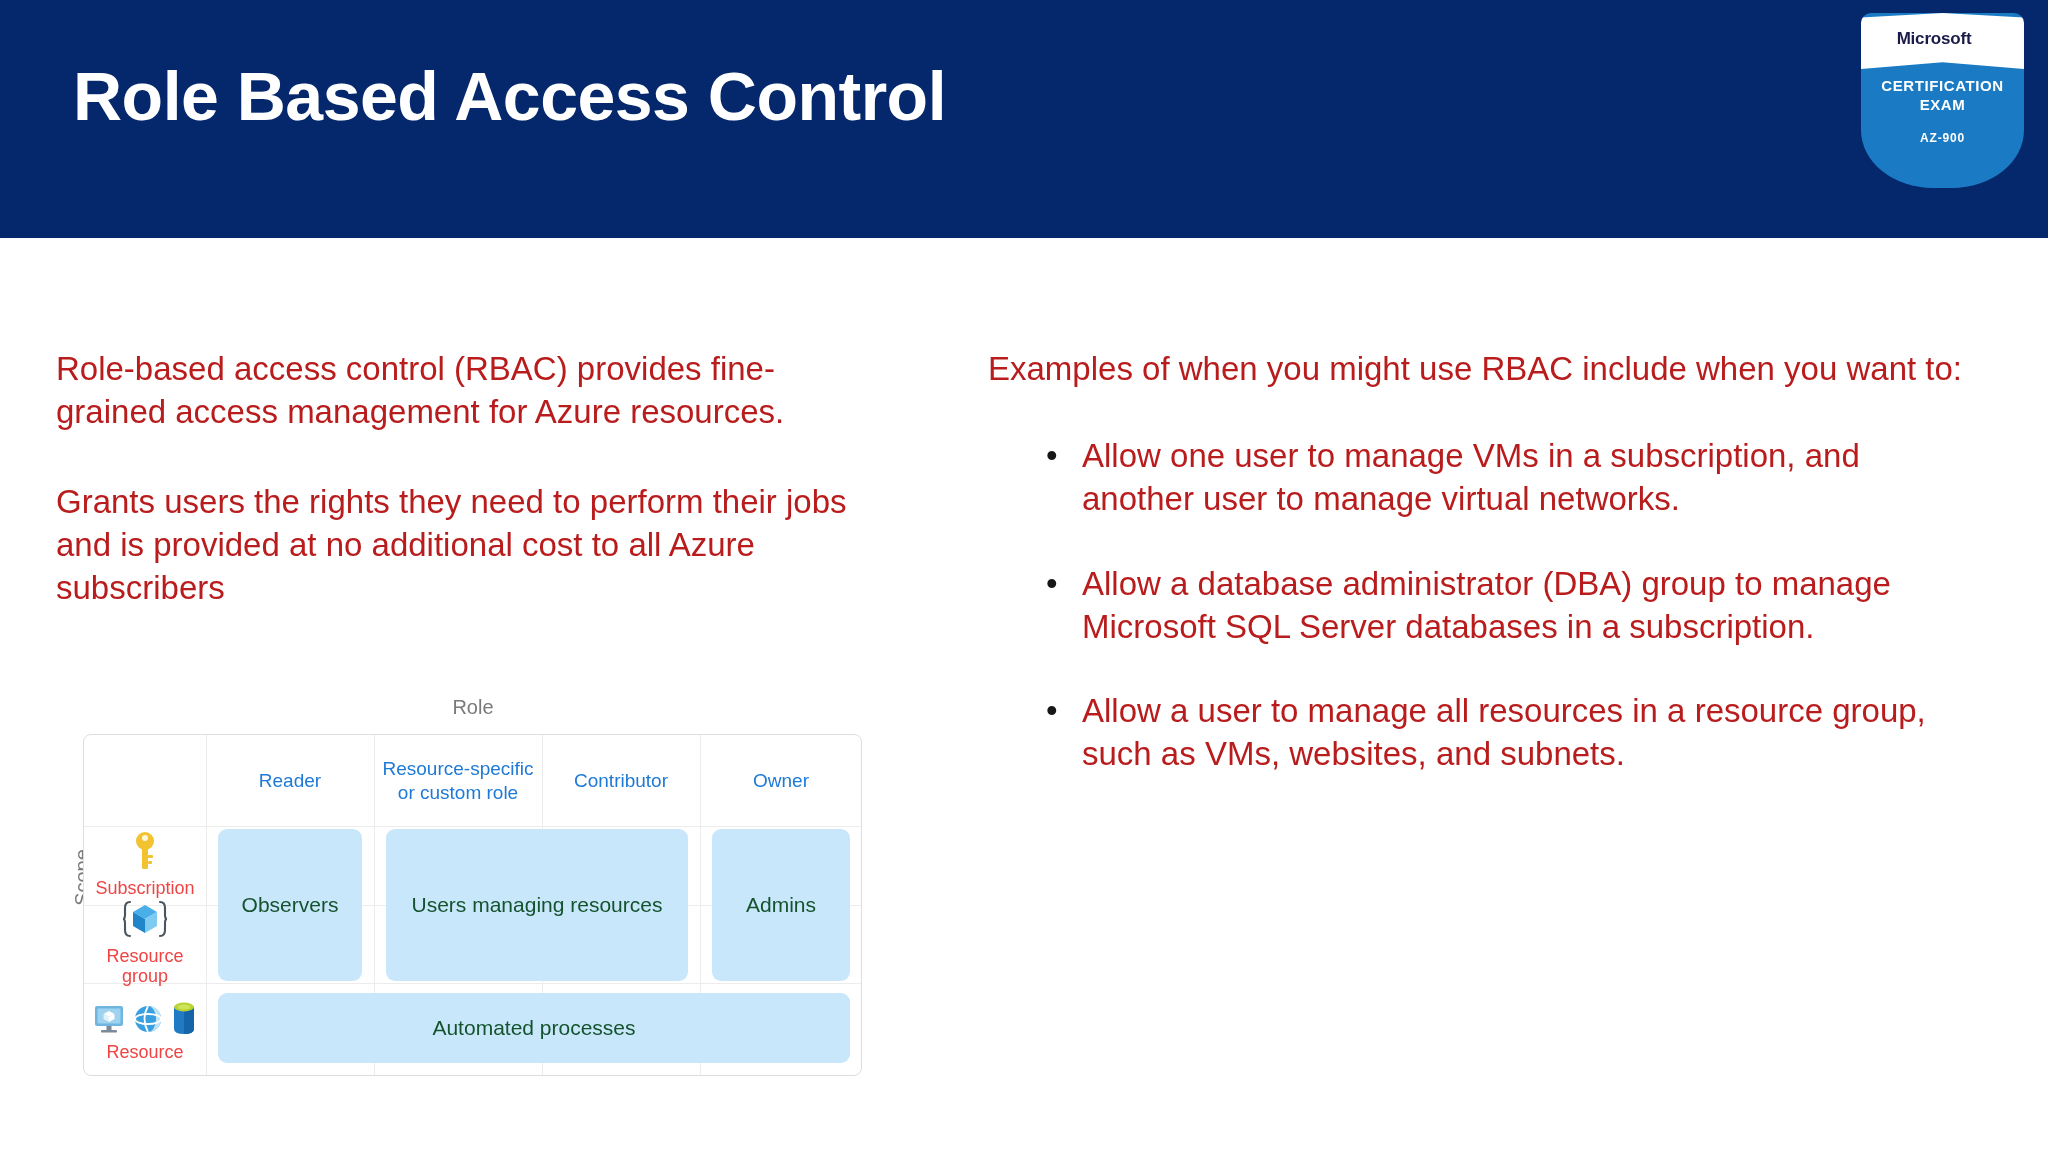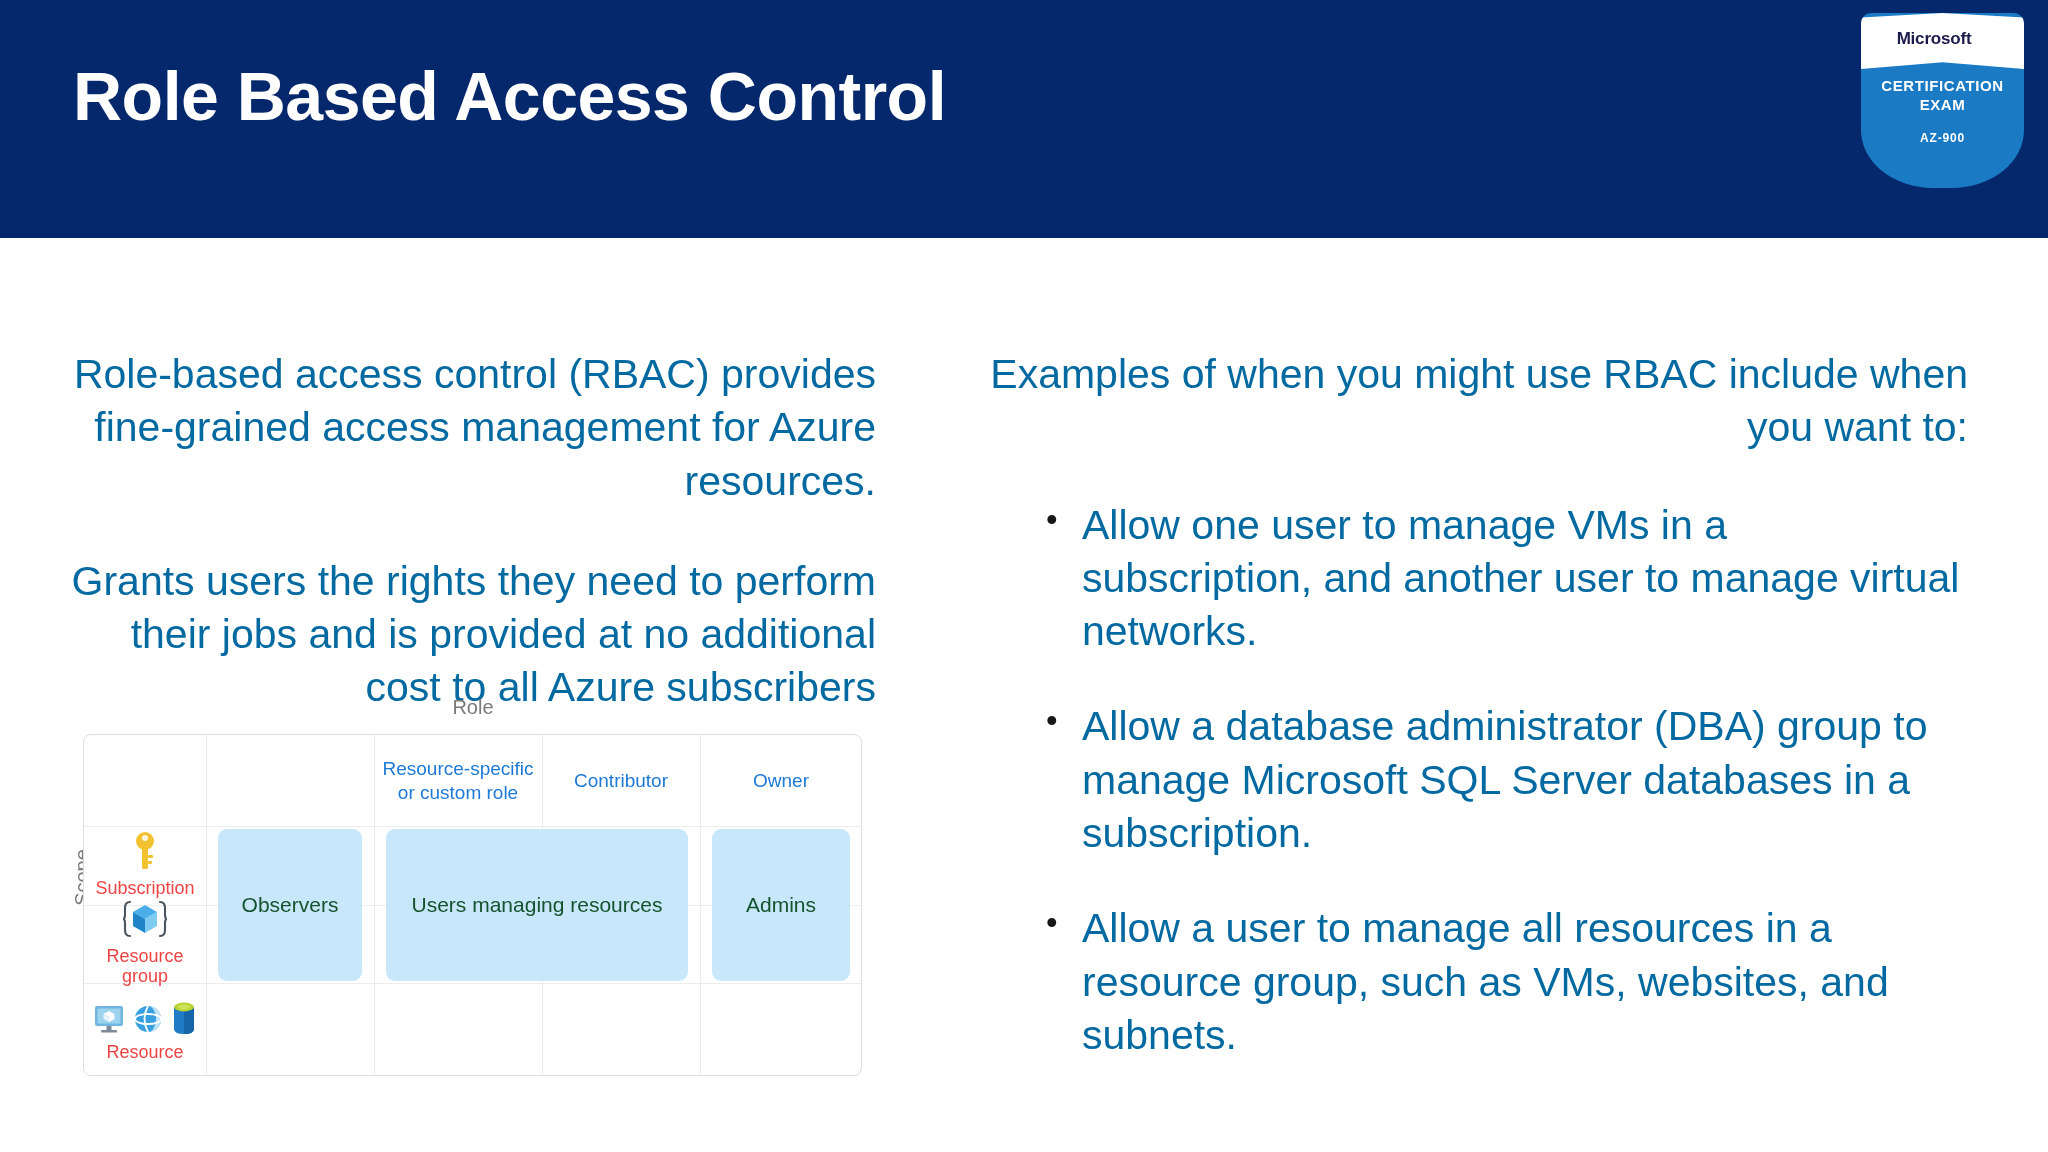--- a/index.html
+++ b/index.html
@@ -98,25 +98,24 @@
     width: 163px;
     text-align: center;
     font-size: 12px;
     font-weight: bold;
     color: #ffffff;
     letter-spacing: 0.8px;
   }
 
   
   .body-text {
-    font-size: 41px;
+    font-size: 33px;
     line-height: 1.30;
-    color: #0369a1;
+    color: #b91c1c;
     font-weight: normal;
-    text-align: right;
   }
   #left-col {
     position: absolute;
     left: 56px;
     top: 348px;
     width: 820px;
   }
   #left-para-1 { margin: 0; }
   #left-para-2 { margin: 47px 0 0 0; }
 
@@ -300,20 +299,21 @@
 
     <div class="vline" style="left:122px;"></div>
     <div class="vline" style="left:290px;"></div>
     <div class="vline" style="left:458px;"></div>
     <div class="vline" style="left:616px;"></div>
 
     <div class="hline" style="top:91px;"></div>
     <div class="hline" style="top:170px;"></div>
     <div class="hline" style="top:248px;"></div>
 
+    <div class="role-head" style="left:122px; width:168px;">Reader</div>
     <div class="role-head" style="left:290px; width:168px; white-space:pre-line;">Resource-specific
 or custom role</div>
     <div class="role-head" style="left:458px; width:158px;">Contributor</div>
     <div class="role-head" style="left:616px; width:162px;">Owner</div>
 
     <div class="scope-cell" style="top:91px; height:79px;">
       <div class="scope-icons">
         <span>
           <svg width="24" height="40" viewBox="0 0 24 40">
             <circle cx="12" cy="10" r="9" fill="#f2c230"></circle>
@@ -374,15 +374,16 @@
       </div>
       <div class="scope-label">Resource</div>
     </div>
 
     <div class="value-block" style="left:134px; top:94px; width:144px; height:152px;">Observers</div>
 
     <div class="value-block" style="left:302px; top:94px; width:302px; height:152px;">Users managing resources</div>
 
     <div class="value-block" style="left:628px; top:94px; width:138px; height:152px;">Admins</div>
 
+    <div class="value-block" style="left:134px; top:258px; width:632px; height:70px;">Automated processes</div>
 
   </div>
 </div>
 
 </body></html>

